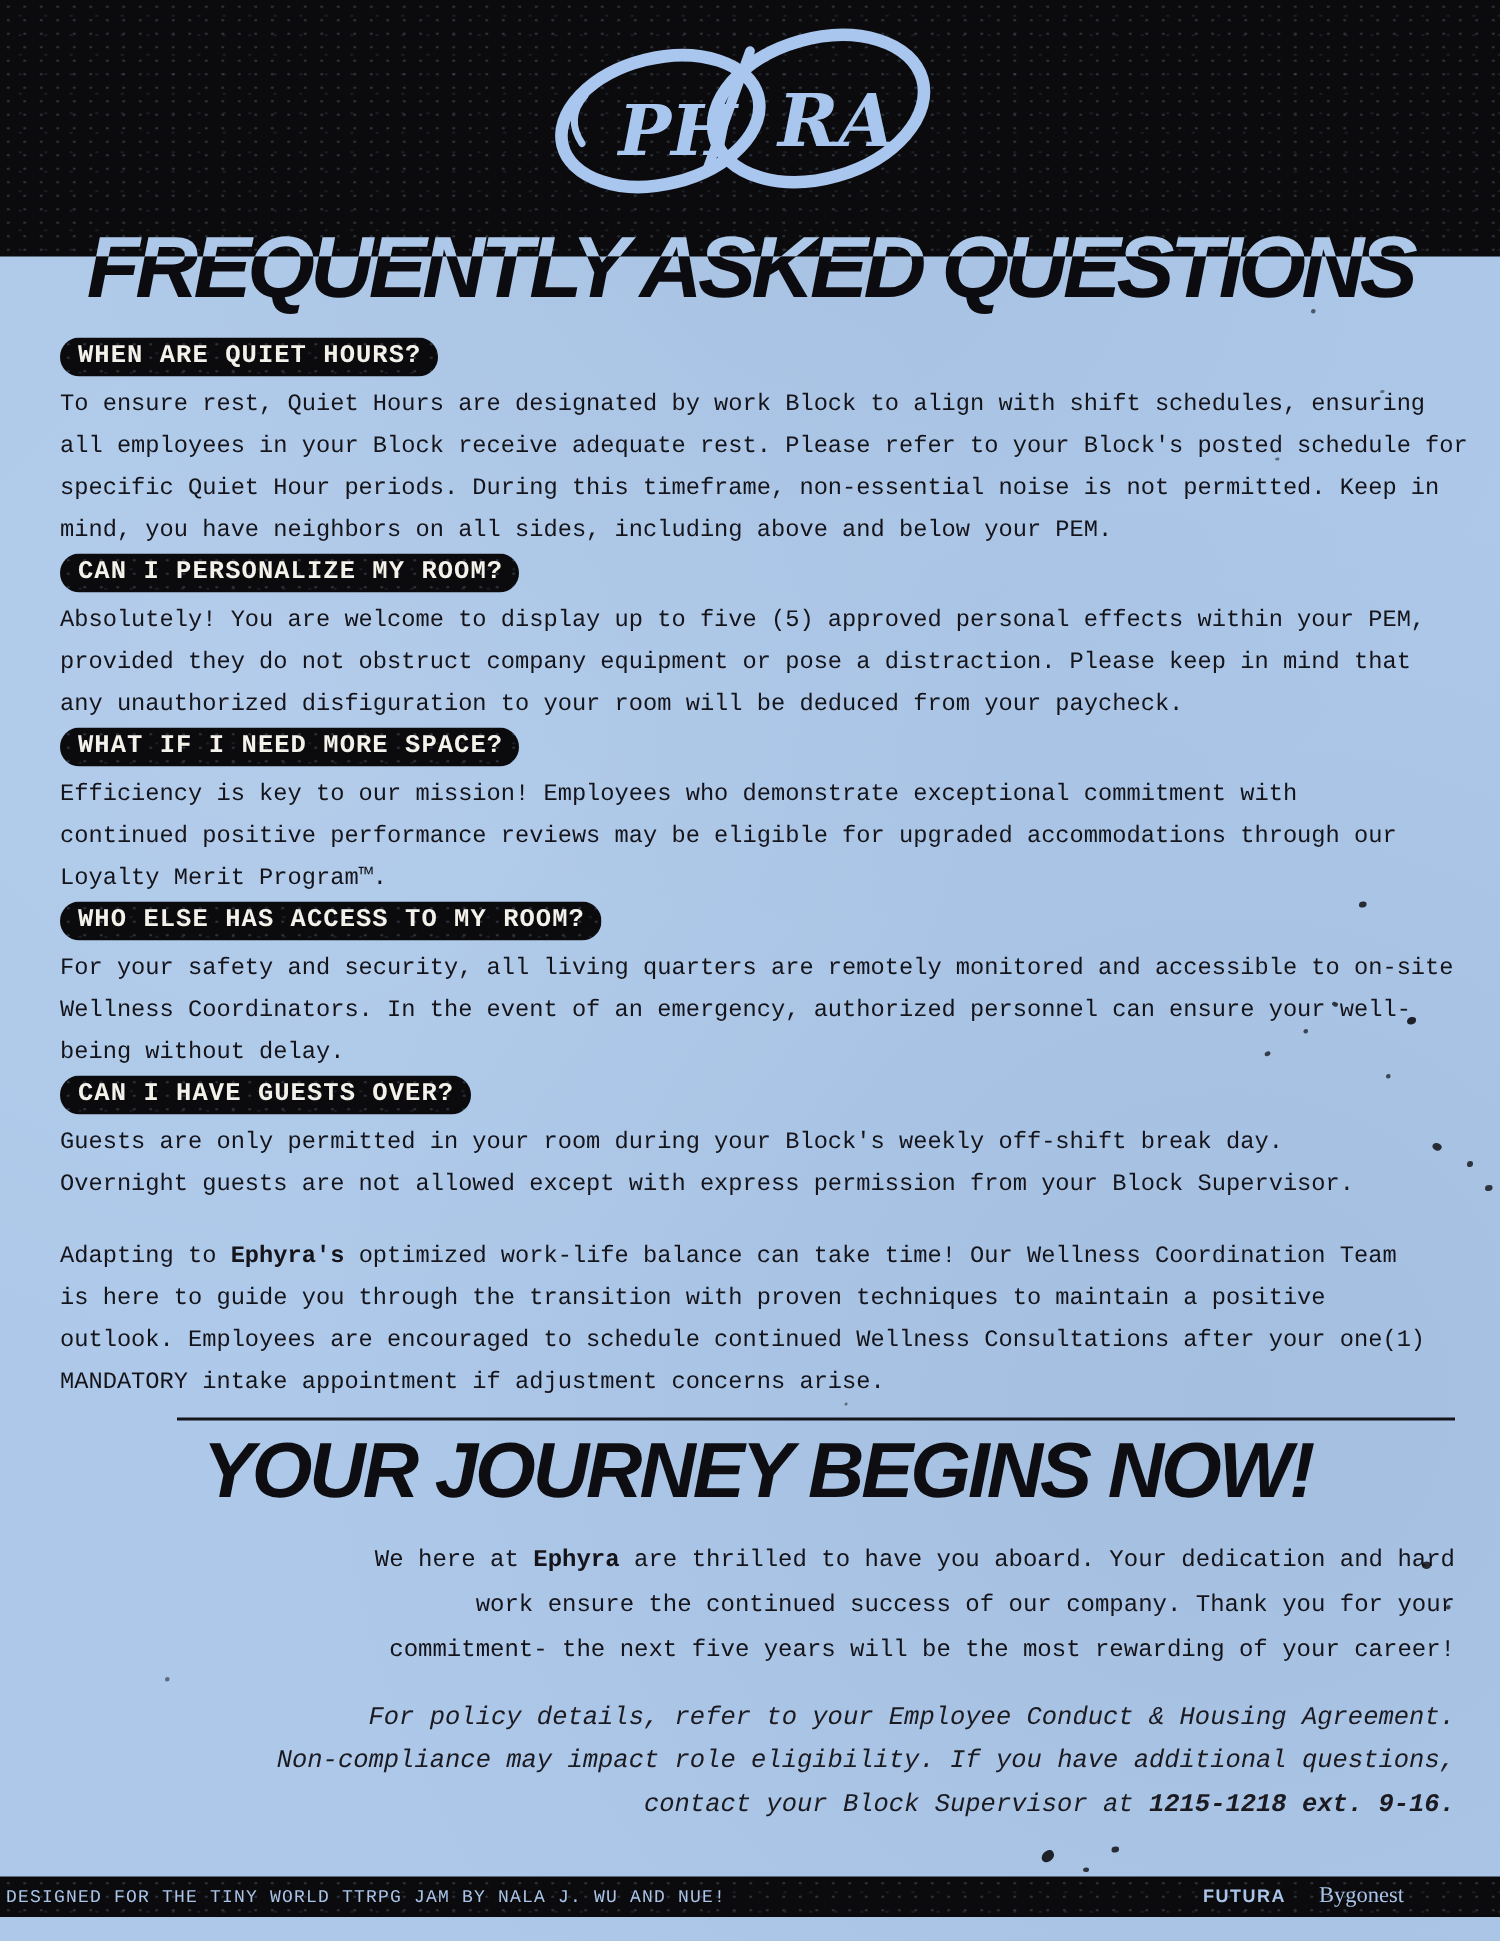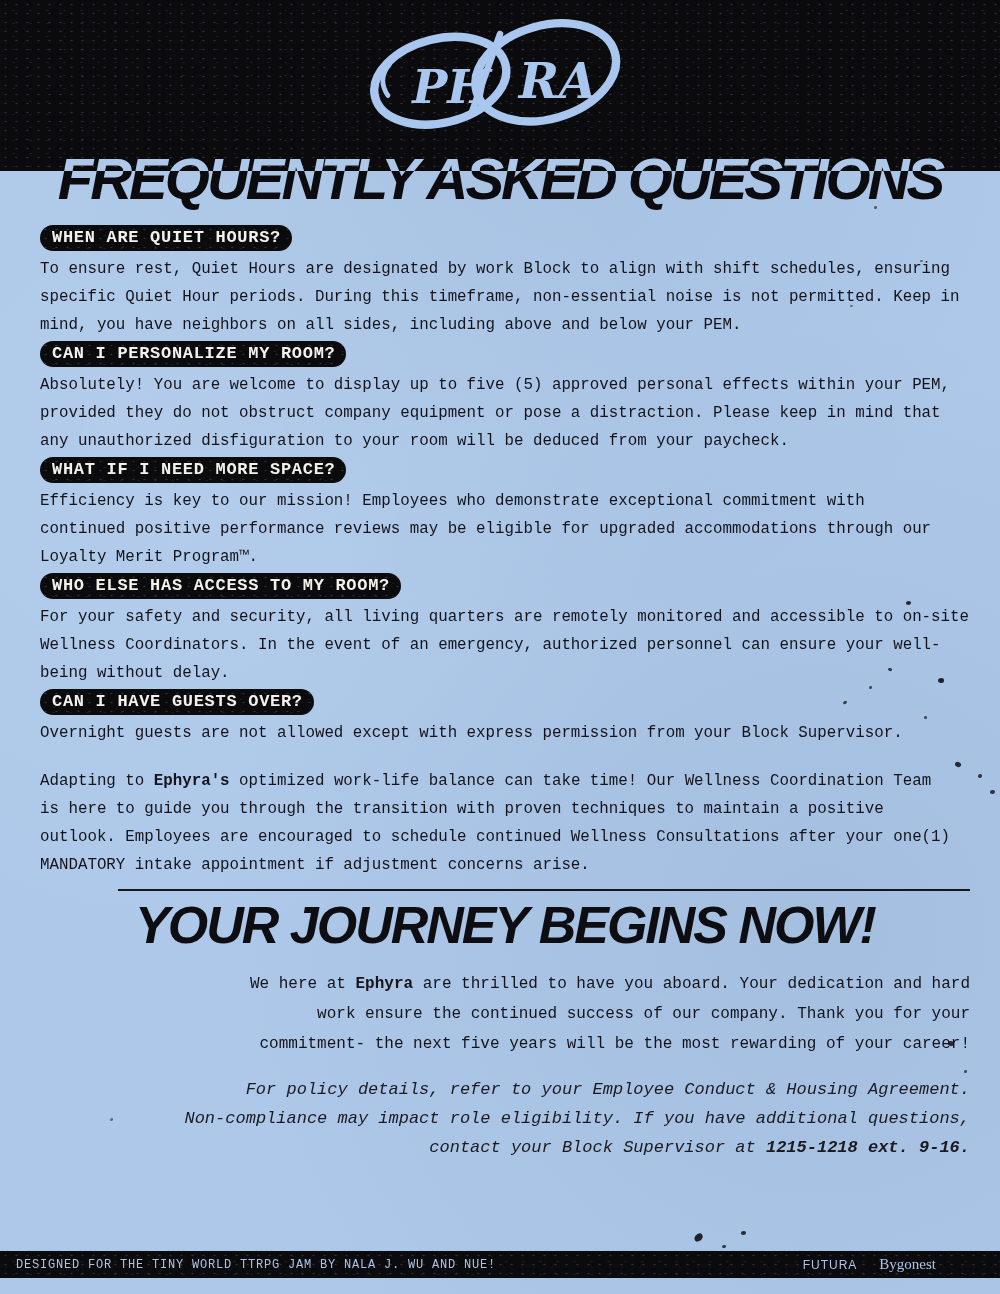--- a/index.html
+++ b/index.html
@@ -55,25 +55,25 @@
     font-family:"Liberation Sans", sans-serif;
     font-weight:bold; font-style:italic;
     font-size:52px; line-height:52px; letter-spacing:-2px; white-space:nowrap;
   }
   .journey-para { margin-top:18px; text-align:right; font-size:16px; line-height:30px; }
   .outro { margin-top:16px; text-align:right; font-style:italic; font-size:17px; line-height:29px; color:#1a1a20; }
 
   .footer-bar {
     position:absolute; top:1251px; left:0; width:1000px; height:27px;
     display:flex; align-items:center; justify-content:space-between;
-    box-sizing:border-box; padding:0 64px 0 16px; color:#a9c4e8; z-index:2;
+    box-sizing:border-box; padding:0 64px 0 4px; color:#a9c4e8; z-index:2;
   }
   .footer-credit { font-size:12px; letter-spacing:0.8px; white-space:nowrap; }
   .footer-fonts { display:flex; gap:22px; align-items:baseline; }
-  .font-futura { font-family:"Liberation Sans", sans-serif; font-weight:normal; font-size:12px; letter-spacing:1px; }
+  .font-futura { font-family:"Liberation Sans", sans-serif; font-weight:bold; font-size:12px; letter-spacing:1px; }
   .font-bygonest { font-family:"Liberation Serif", serif; font-size:15px; }
 
   .speck { position:absolute; background:#101014; border-radius:60% 40% 55% 45%; pointer-events:none; }
 </style>
 </head>
 <body>
 
 <div class="page">
 
   <div class="header ink-black">
@@ -95,20 +95,21 @@
     <div class="title-layer title-blue">FREQUENTLY ASKED QUESTIONS</div>
     <div class="title-layer title-black">FREQUENTLY ASKED QUESTIONS</div>
   </div>
 
   <div class="content">
 
     <div class="faq-section first">
       <span class="q-badge ink-black">WHEN ARE QUIET HOURS?</span>
       <div class="answer">
         <div class="line">To ensure rest, Quiet Hours are designated by work Block to align with shift schedules, ensuring</div>
+        <div class="line">all employees in your Block receive adequate rest. Please refer to your Block's posted schedule for</div>
         <div class="line">specific Quiet Hour periods. During this timeframe, non-essential noise is not permitted. Keep in</div>
         <div class="line">mind, you have neighbors on all sides, including above and below your PEM.</div>
       </div>
     </div>
 
     <div class="faq-section">
       <span class="q-badge ink-black">CAN I PERSONALIZE MY ROOM?</span>
       <div class="answer">
         <div class="line">Absolutely! You are welcome to display up to five (5) approved personal effects within your PEM,</div>
         <div class="line">provided they do not obstruct company equipment or pose a distraction. Please keep in mind that</div>
@@ -130,20 +131,21 @@
       <div class="answer">
         <div class="line">For your safety and security, all living quarters are remotely monitored and accessible to on-site</div>
         <div class="line">Wellness Coordinators. In the event of an emergency, authorized personnel can ensure your well-</div>
         <div class="line">being without delay.</div>
       </div>
     </div>
 
     <div class="faq-section">
       <span class="q-badge ink-black">CAN I HAVE GUESTS OVER?</span>
       <div class="answer">
+        <div class="line">Guests are only permitted in your room during your Block's weekly off-shift break day.</div>
         <div class="line">Overnight guests are not allowed except with express permission from your Block Supervisor.</div>
       </div>
     </div>
 
     <div class="faq-section s6">
       <div class="answer">
         <div class="line"><span>Adapting to </span><span class="bold-inline">Ephyra's</span><span> optimized work-life balance can take time! Our Wellness Coordination Team</span></div>
         <div class="line">is here to guide you through the transition with proven techniques to maintain a positive</div>
         <div class="line">outlook. Employees are encouraged to schedule continued Wellness Consultations after your one(1)</div>
         <div class="line">MANDATORY intake appointment if adjustment concerns arise.</div>

